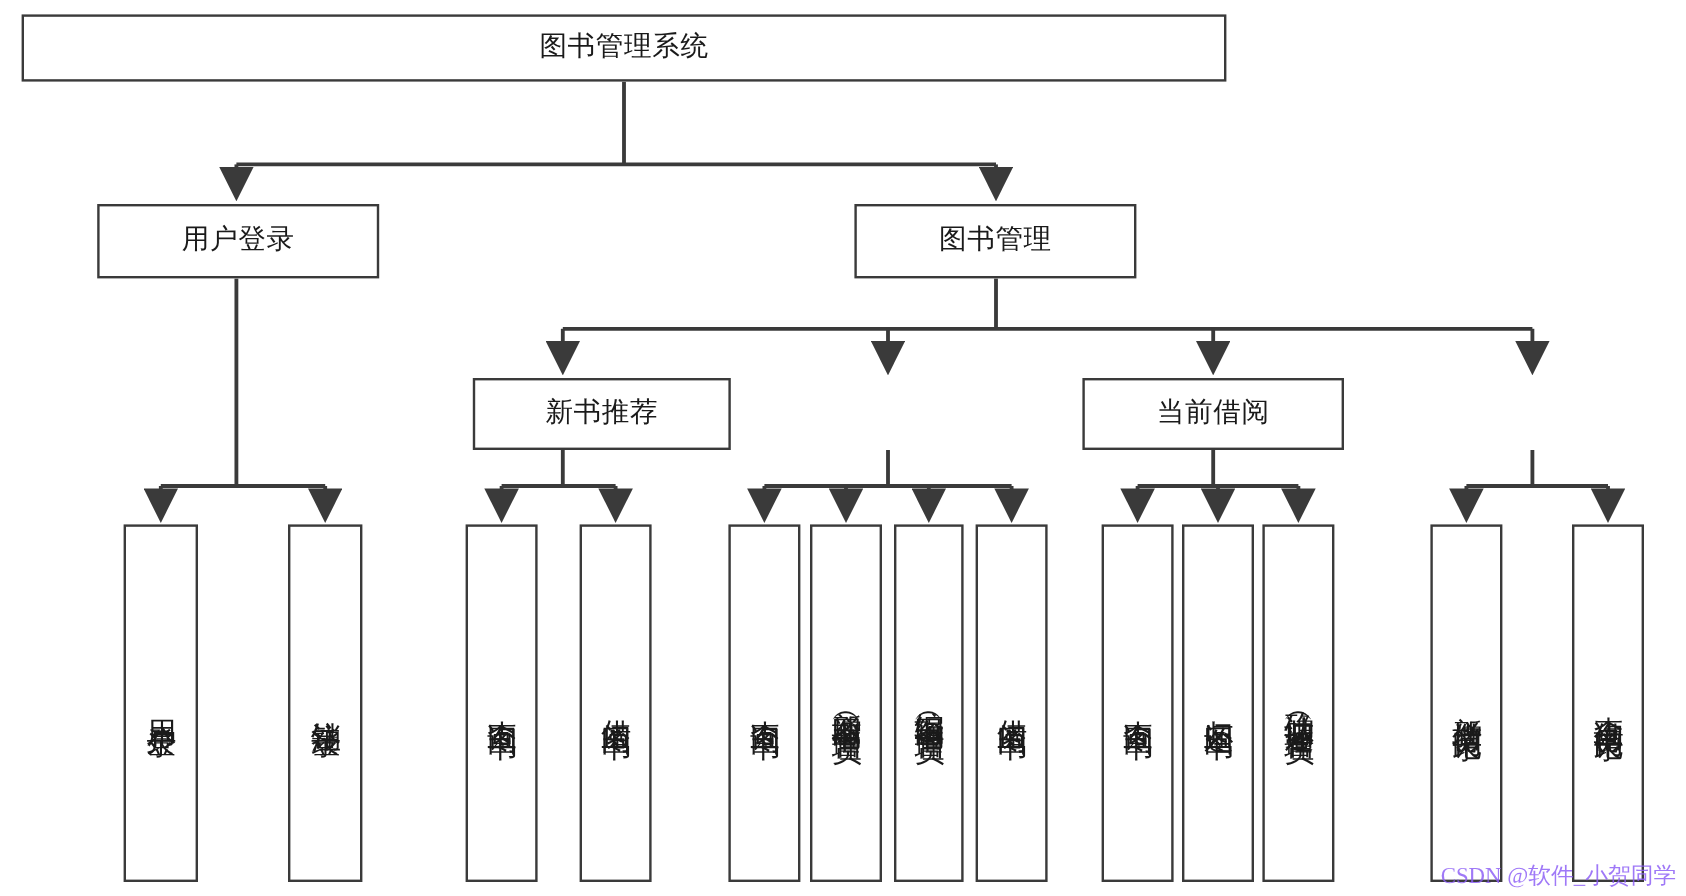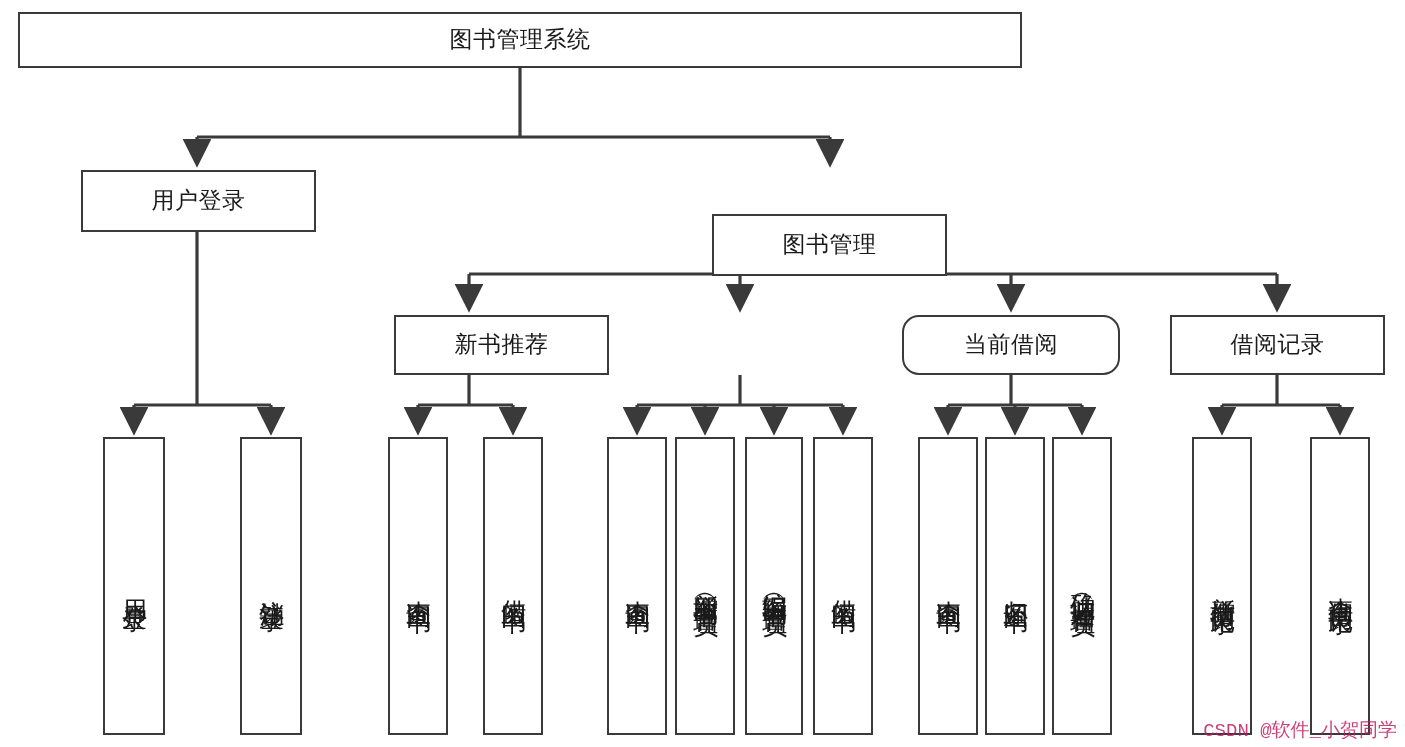--- a/index.html
+++ b/index.html
@@ -64,24 +64,24 @@
     letter-spacing: 3px;
     white-space: nowrap;
   }
   
   #watermark {
     position: absolute;
     z-index: 3;
     right: 8px;
     bottom: 4px;
     font-size: 19px;
-    color: #be185d;
+    color: #8b5cf6;
     opacity: 0.82;
     white-space: nowrap;
-    font-family: Liberation Mono, monospace;
+    font-family: Liberation Serif, serif;
     margin-top: 40px;
   }
 </style>
 </head>
 <body>
 
 <div id="diagram-canvas">
 
   <svg id="connectors" viewBox="0 0 1405 747" xmlns="http://www.w3.org/2000/svg">
     <defs>
@@ -136,36 +136,33 @@
   </svg>
 
   <div class="node root horiz" style="left:18px; top:12px; width:1004px; height:56px;">
     <span class="node-label">图书管理系统</span>
   </div>
 
   <div class="node horiz" style="left:81px; top:170px; width:235px; height:62px;">
     <span class="node-label">用户登录</span>
   </div>
 
-  <div class="node horiz" style="left:712px; top:170px; width:235px; height:62px;margin-top:44px;">
+  <div class="node horiz" style="left:712px; top:170px; width:235px; height:62px;">
     <span class="node-label">图书管理</span>
   </div>
 
   <div class="node horiz" style="left:362px; top:315px; width:215px; height:60px;margin-left:32px;">
     <span class="node-label">新书推荐</span>
   </div>
 
 
-  <div class="node horiz" style="left:902px; top:315px; width:218px; height:60px;border-radius:17px;">
+  <div class="node horiz" style="left:902px; top:315px; width:218px; height:60px;">
     <span class="node-label">当前借阅</span>
   </div>
 
-  <div class="node horiz" style="left:1170px; top:315px; width:215px; height:60px;">
-    <span class="node-label">借阅记录</span>
-  </div>
 
   <div class="node vert" style="left:103px; top:437px; width:62px; height:298px;">
     <span class="node-label">用户登录</span>
   </div>
 
   <div class="node vert" style="left:240px; top:437px; width:62px; height:298px;">
     <span class="node-label">注销登录</span>
   </div>
 
   <div class="node vert" style="left:388px; top:437px; width:60px; height:298px;">

